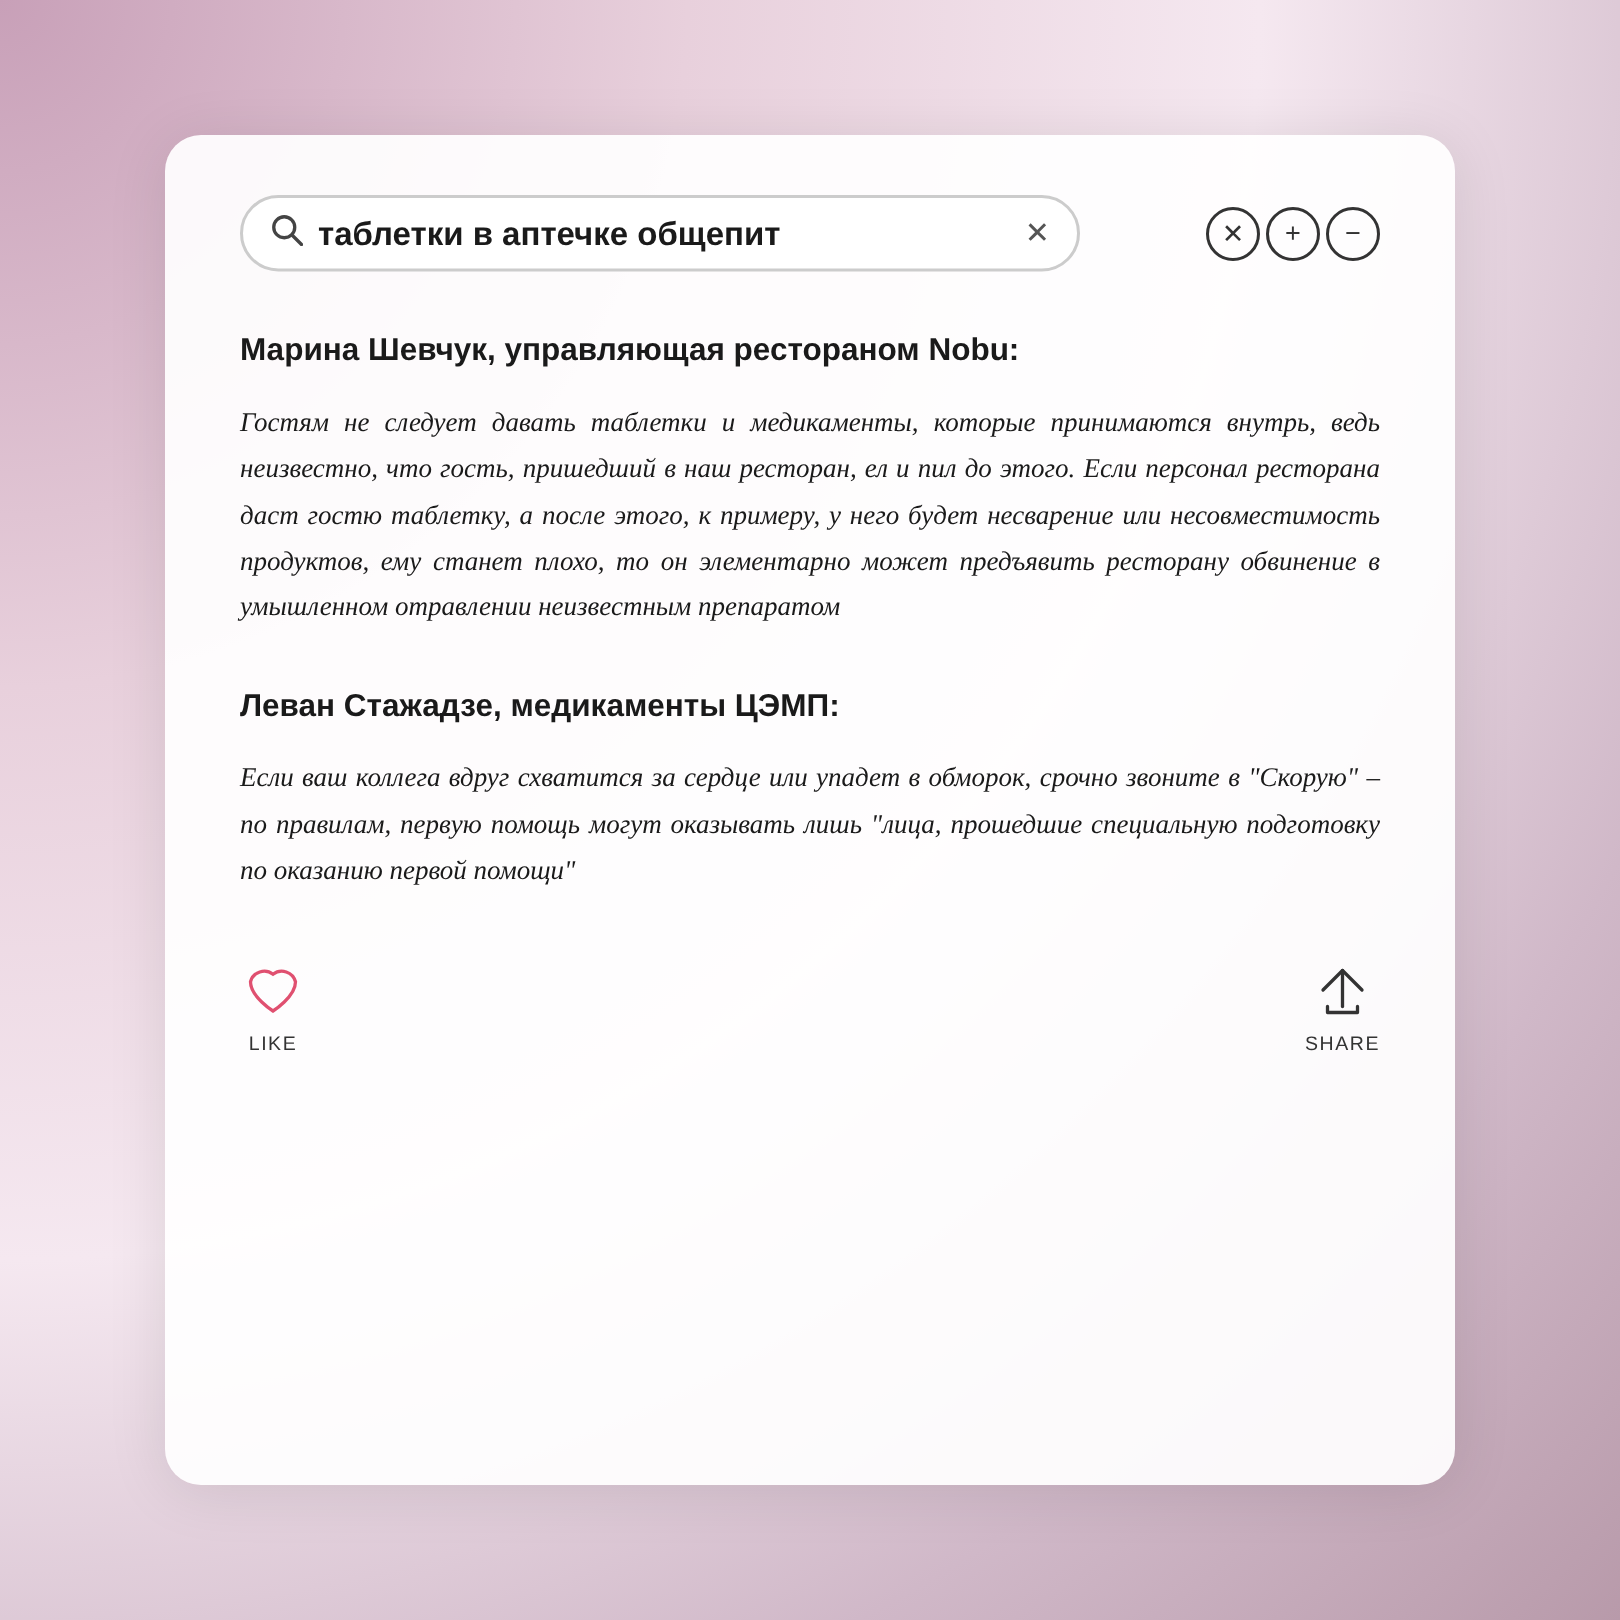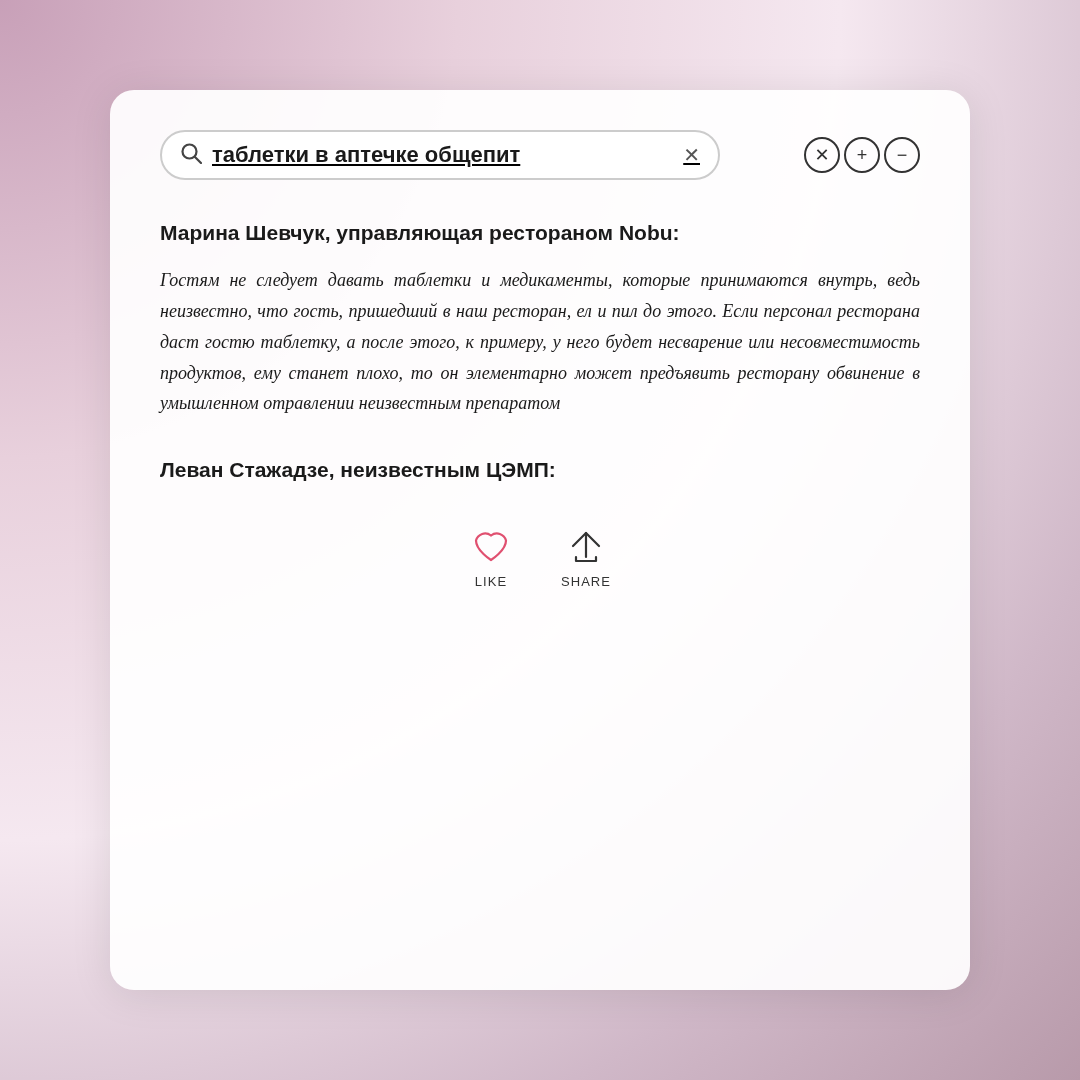--- a/index.html
+++ b/index.html
@@ -38,21 +38,20 @@
 
     .search-bar {
       display: flex;
       align-items: center;
       background: #fff;
       border: 2px solid #ccc;
       border-radius: 30px;
       padding: 10px 18px;
       width: 560px;
       gap: 10px;
-      text-decoration: underline;
     }
 
     .search-icon-svg {
       color: #555;
       flex-shrink: 0;
     }
 
     .search-text {
       font-size: 22px;
       font-family: 'Arial', sans-serif;
@@ -106,21 +105,21 @@
     .quote-text {
       font-style: italic;
       text-align: justify;
       margin-bottom: 34px;
       font-size: 18px;
       line-height: 1.72;
     }
 
     .actions-row {
       display: flex;
-      justify-content: center;
+      justify-content: space-between;
       gap: 48px;
       margin-top: 28px;
       padding-top: 8px;
     }
 
     .action-item {
       display: flex;
       flex-direction: column;
       align-items: center;
       gap: 6px;
@@ -170,21 +169,22 @@
       <div class="window-btn">+</div>
       <div class="window-btn">−</div>
     </div>
   </div>
 
   <div class="content-body">
 
     <p class="speaker-name">Марина Шевчук, управляющая рестораном Nobu:</p>
     <p class="quote-text">Гостям не следует давать таблетки и медикаменты, которые принимаются внутрь, ведь неизвестно, что гость, пришедший в наш ресторан, ел и пил до этого. Если персонал ресторана даст гостю таблетку, а после этого, к примеру, у него будет несварение или несовместимость продуктов, ему станет плохо, то он элементарно может предъявить ресторану обвинение в умышленном отравлении неизвестным препаратом</p>
 
-    <p class="speaker-name">Леван Стажадзе, неизвестным ЦЭМП:</p>
+    <p class="speaker-name">Леван Стажадзе, медикаменты ЦЭМП:</p>
+    <p class="quote-text">Если ваш коллега вдруг схватится за сердце или упадет в обморок, срочно звоните в "Скорую" – по правилам, первую помощь могут оказывать лишь "лица, прошедшие специальную подготовку по оказанию первой помощи"</p>
 
   </div>
 
   <div class="actions-row">
 
     <div class="action-item">
       <div class="action-icon">
         <svg width="38" height="36" viewBox="0 0 38 36" fill="none" xmlns="http://www.w3.org/2000/svg">
           <path class="heart-svg" d="M19 32s-15-9.5-15-19.5A9.5 9.5 0 0 1 19 7.5 9.5 9.5 0 0 1 34 12.5C34 22.5 19 32 19 32z" stroke="#e05070" stroke-width="2.2" fill="none"></path>
         </svg>

